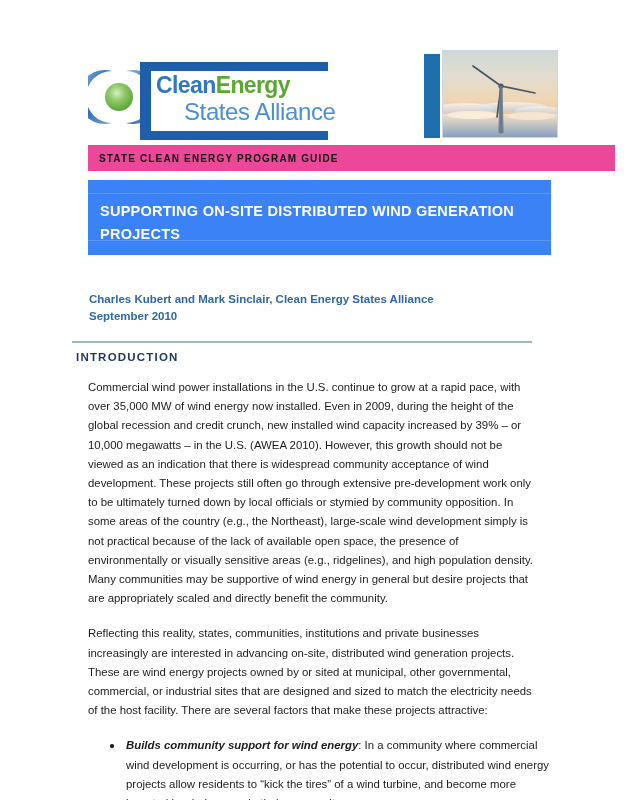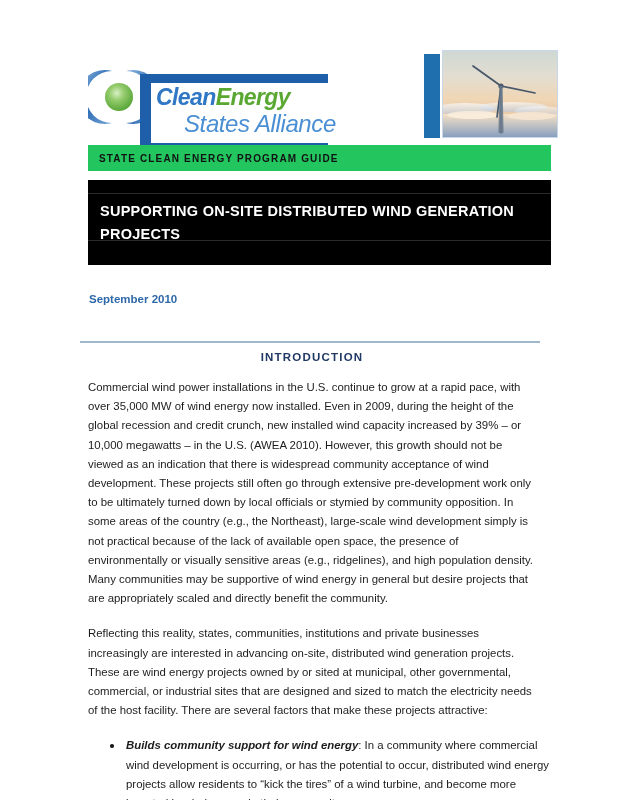--- a/index.html
+++ b/index.html
@@ -38,24 +38,23 @@
     left: 0px;
     top: 8px;
     width: 62px;
     height: 62px;
   }
   .logo-mark svg { display: block; }
 
   .logo-wordmark {
     position: absolute;
     left: 52px;
-    top: 16px;
+    top: 4px;
     width: 188px;
     height: 78px;
-    font-style: italic;
   }
   .wm-bar-top {
     position: absolute;
     left: 10px; top: 0px;
     width: 178px; height: 9px;
     background: #1f5fa9;
   }
   .wm-bar-bottom {
     position: absolute;
     left: 10px; bottom: 0px;
@@ -114,43 +113,43 @@
     overflow: hidden;
     border: 1px solid #c8d8e8;
   }
   .photo-frame svg { display: block; }
 
   
   .guide-bar {
     position: absolute;
     left: 88px;
     top: 145px;
-    width: 463px;
+    width: 527px;
     height: 26px;
-    background: #22c55e;
+    background: #ec4899;
     display: flex;
     align-items: center;
   }
   .guide-bar-text {
     padding-left: 11px;
     font-size: 10px;
     font-weight: bold;
     letter-spacing: 1.15px;
     color: #121212;
     font-family: "Liberation Sans", sans-serif;
   }
 
   
   .title-block {
     position: absolute;
     left: 88px;
     top: 180px;
     width: 463px;
-    height: 85px;
-    background: #000000;
+    height: 75px;
+    background: #3b82f6;
   }
   .title-rule {
     position: absolute;
     left: 0;
     width: 463px;
     height: 1px;
     background: rgba(255,255,255,0.17);
   }
   .title-rule.r1 { top: 13px; }
   .title-rule.r2 { top: 60px; }
@@ -175,24 +174,23 @@
     font-size: 11.5px;
     font-weight: bold;
     color: #2e68a8;
     line-height: 17px;
   }
   .byline-date { display: block; }
 
   
   .section-wrap {
     position: absolute;
-    left: 80px;
+    left: 72px;
     top: 341px;
     width: 460px;
-    text-align: center;
   }
   .section-rule {
     width: 460px;
     height: 2px;
     background: #9fb8d0;
   }
   .section-title {
     margin-top: 8px;
     padding-left: 4px;
     font-size: 11.5px;
@@ -329,20 +327,21 @@
   <span class="guide-bar-text">STATE CLEAN ENERGY PROGRAM GUIDE</span>
 </div>
 
 <div class="title-block">
   <div class="title-rule r1"></div>
   <div class="title-rule r2"></div>
   <div class="title-text">SUPPORTING ON-SITE DISTRIBUTED WIND GENERATION PROJECTS</div>
 </div>
 
 <div class="byline">
+  <span>Charles Kubert and Mark Sinclair, Clean Energy States Alliance</span>
   <span class="byline-date">September 2010</span>
 </div>
 
 <div class="section-wrap">
   <div class="section-rule"></div>
   <div class="section-title">INTRODUCTION</div>
 </div>
 
 <div class="body-copy">
   <p>Commercial wind power installations in the U.S. continue to grow at a rapid pace, with over 35,000 MW of wind energy now installed. Even in 2009, during the height of the global recession and credit crunch, new installed wind capacity increased by 39% – or 10,000 megawatts – in the U.S. (AWEA 2010). However, this growth should not be viewed as an indication that there is widespread community acceptance of wind development. These projects still often go through extensive pre-development work only to be ultimately turned down by local officials or stymied by community opposition. In some areas of the country (e.g., the Northeast), large-scale wind development simply is not practical because of the lack of available open space, the presence of environmentally or visually sensitive areas (e.g., ridgelines), and high population density. Many communities may be supportive of wind energy in general but desire projects that are appropriately scaled and directly benefit the community.</p>

